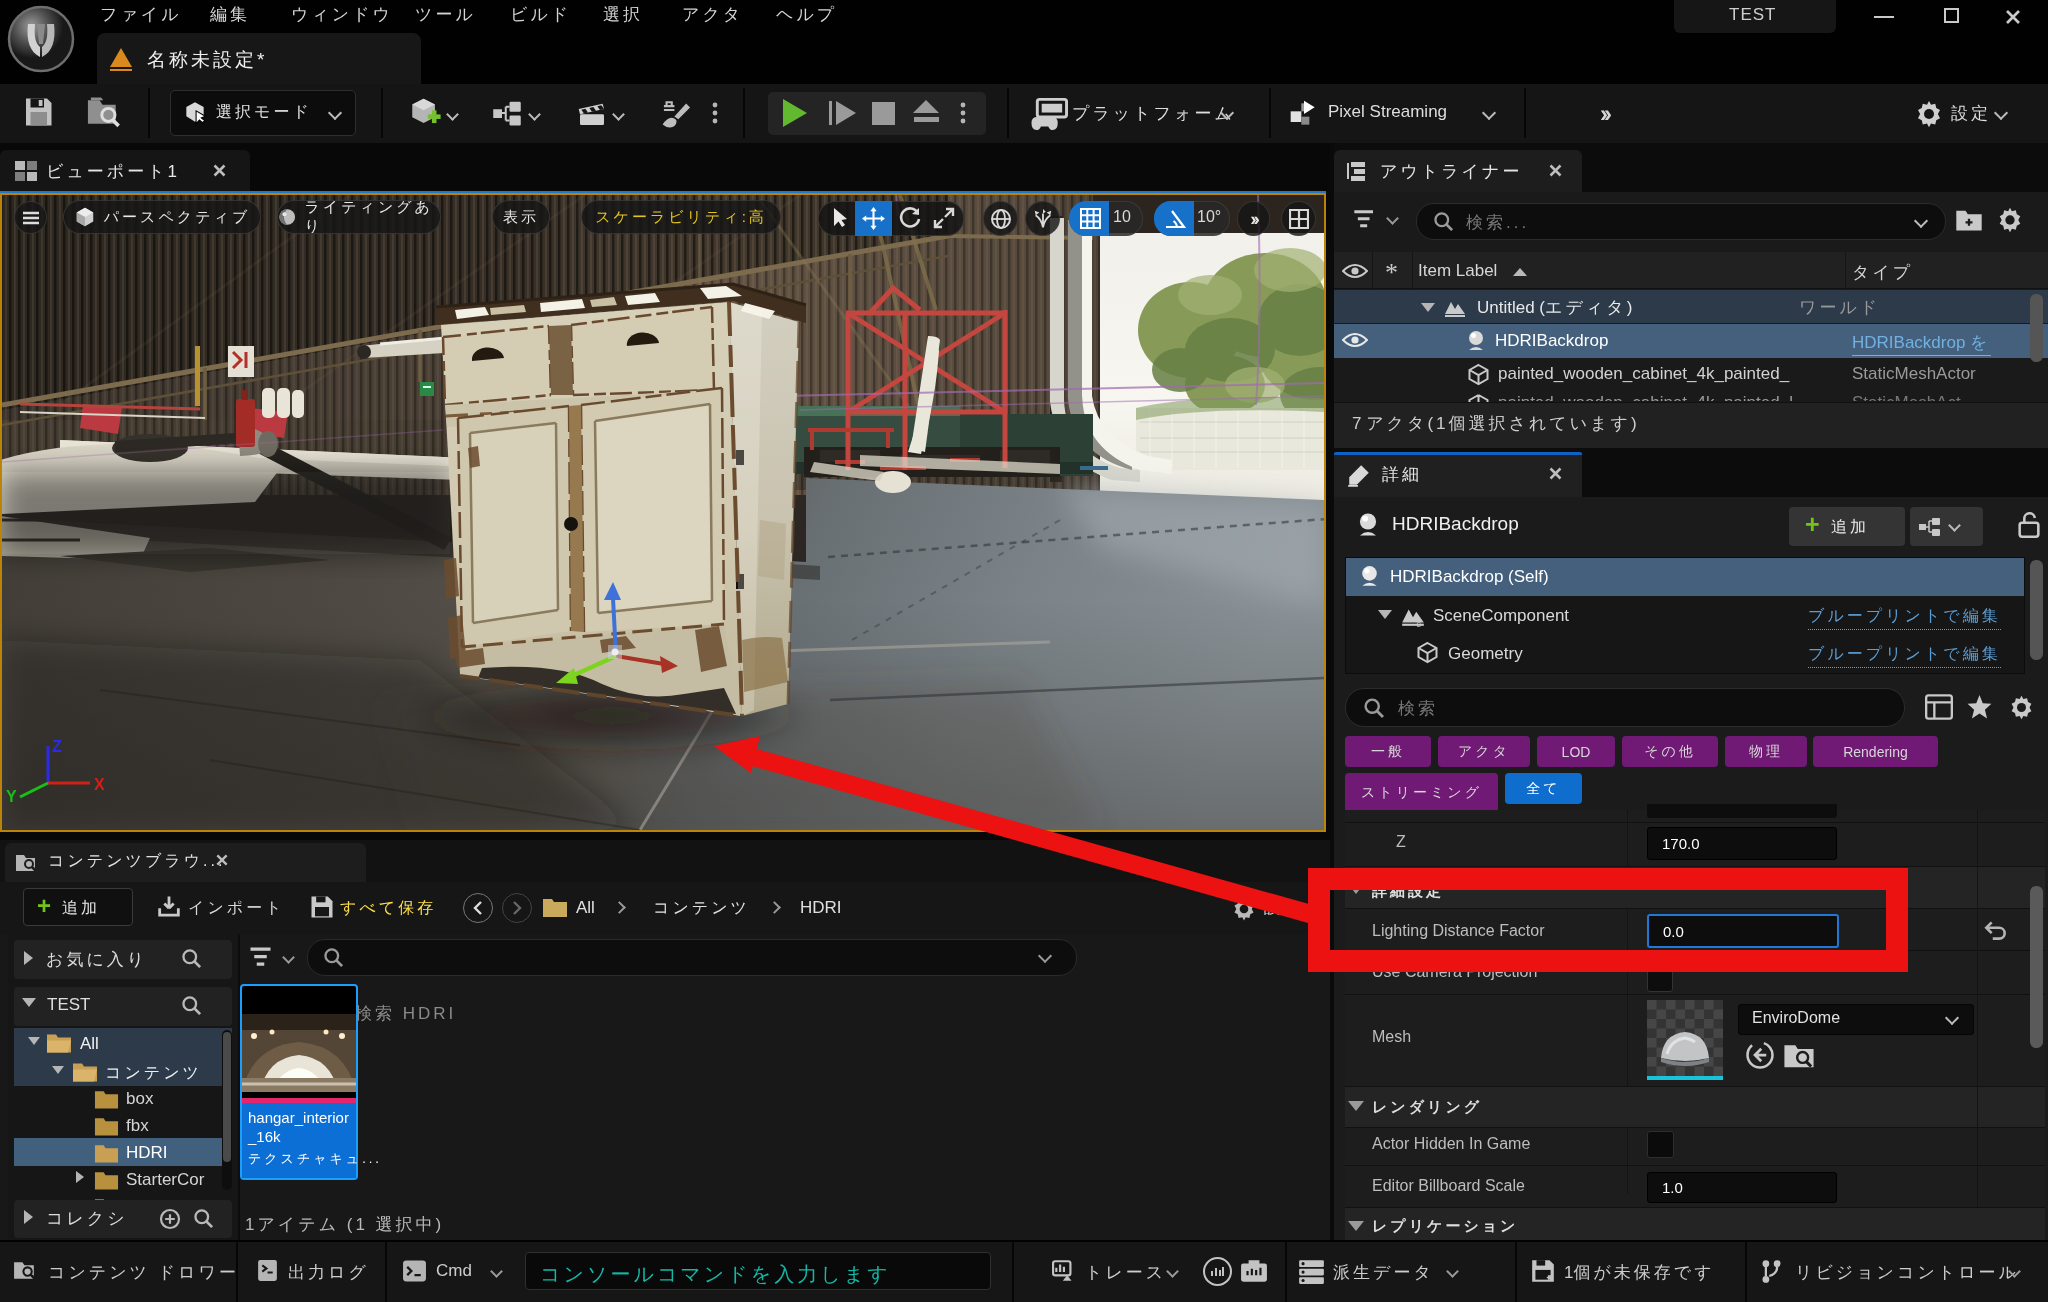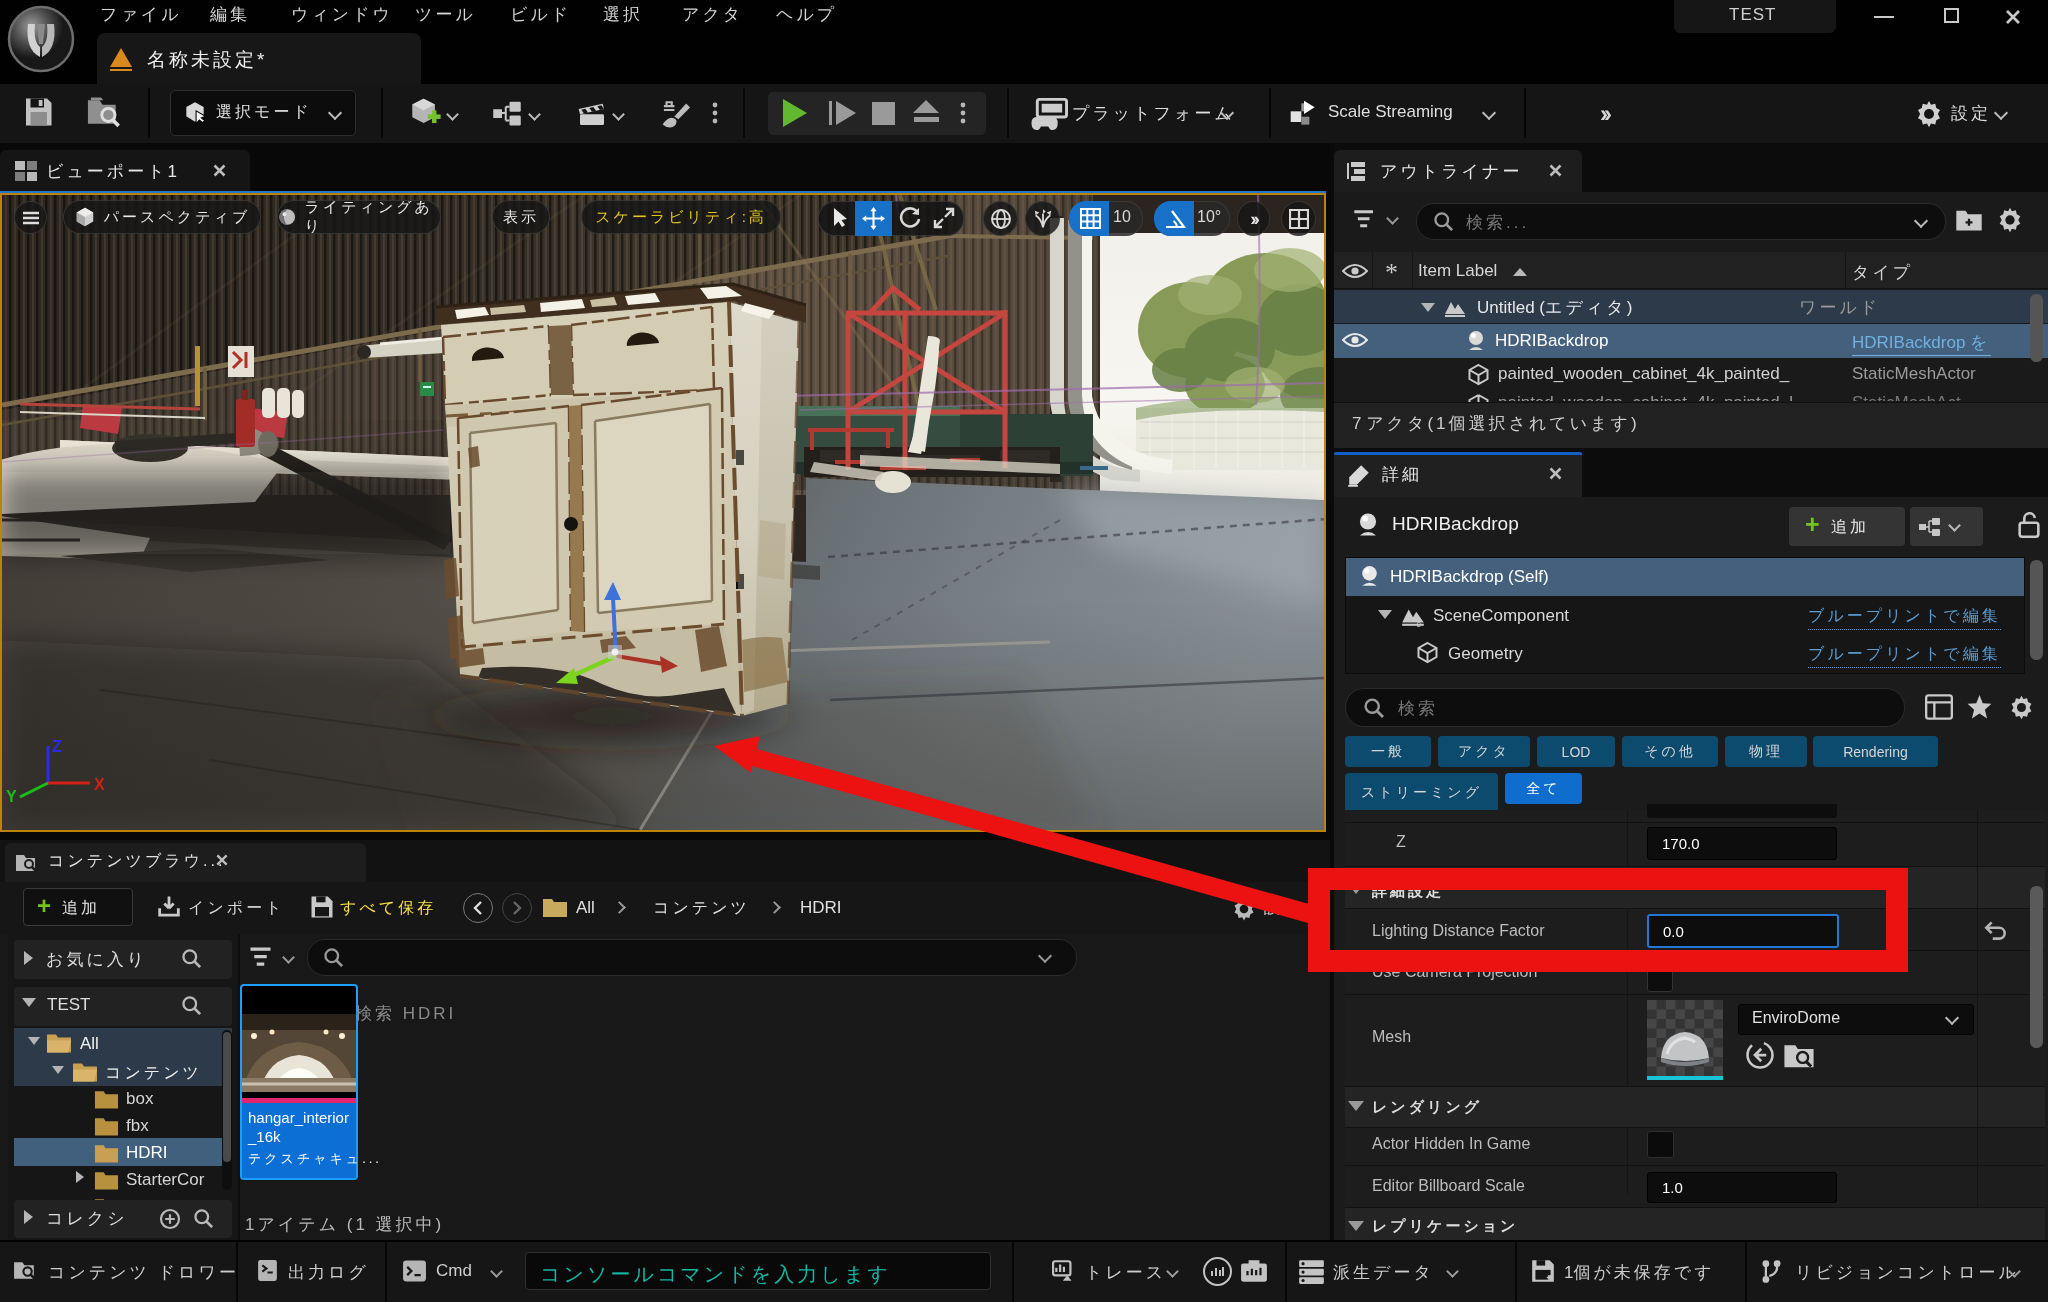--- a/index.html
+++ b/index.html
@@ -3,21 +3,21 @@
 <style>
 *{margin:0;padding:0;box-sizing:border-box}
 html,body{width:2048px;height:1302px;overflow:hidden;background:#0a0a0a;font-family:"Liberation Sans",sans-serif;-webkit-font-smoothing:antialiased}
 .abs{position:absolute}
 .jp{letter-spacing:3px}
 .pill{position:absolute;display:flex;align-items:center;justify-content:center;overflow:hidden;background:rgba(22,22,22,.82);border:1px solid rgba(70,70,70,.6);border-radius:17px;color:#e8e8e8;font-size:15px;height:34px}
 .cir{position:absolute;display:flex;align-items:center;justify-content:center;background:rgba(22,22,22,.82);border:1px solid rgba(70,70,70,.6);border-radius:50%;color:#e8e8e8}
 .inp{position:absolute;background:#0d0d0d;border:1px solid #000;border-radius:3px;color:#fff;font-size:15px;display:flex;align-items:center;padding-left:14px}
 .lbl{position:absolute;color:#bdbdbd;font-size:16px;white-space:nowrap}
 .sep{position:absolute;background:#060606}
-.chip{position:absolute;background:#0c4a6e;border-radius:4px;color:#d6d6d6;font-size:14px;display:flex;align-items:center;justify-content:center;overflow:hidden}
+.chip{position:absolute;background:#701a75;border-radius:4px;color:#d6d6d6;font-size:14px;display:flex;align-items:center;justify-content:center;overflow:hidden}
 .cath{position:absolute;color:#dedede;font-size:15px;font-weight:bold}
 </style></head>
 <body>
 
 <div class="abs" style="left:0;top:0;width:2048px;height:28px;background:#010101"></div>
 <div class="abs" style="left:0;top:28px;width:2048px;height:56px;background:#010101"></div>
 <div id="menus">
 <div class="abs jp" style="left:100px;top:3px;color:#d4d4d4;font-size:17px">ファイル</div>
 <div class="abs jp" style="left:210px;top:3px;color:#d4d4d4;font-size:17px">編集</div>
 <div class="abs jp" style="left:291px;top:3px;color:#d4d4d4;font-size:17px">ウィンドウ</div>
@@ -139,21 +139,21 @@
 <div class="abs jp" style="left:1072px;top:102px;color:#dedede;font-size:17px">プラットフォーム</div>
 <div class="abs" style="left:1222px;top:108px;width:10px;height:10px;border-right:2px solid #bbb;border-bottom:2px solid #bbb;transform:rotate(45deg)"></div>
 <div class="sep" style="left:1269px;top:88px;width:2px;height:50px"></div>
 
 <svg class="abs" style="left:1288px;top:98px" width="32" height="32" viewBox="0 0 24 24">
       <rect x="2" y="10" width="8" height="8" fill="#e2e2e2"></rect>
       <rect x="10" y="14" width="6" height="6" fill="#8a8a8a"></rect>
       <rect x="10" y="4" width="5" height="6" fill="#9a9a9a"></rect>
       <path d="M12 2 L20 7 L12 12 Z" fill="#fff"></path>
     </svg>
-<div class="abs" style="left:1328px;top:102px;color:#dedede;font-size:17px">Scale Streaming</div>
+<div class="abs" style="left:1328px;top:102px;color:#dedede;font-size:17px">Pixel Streaming</div>
 <div class="abs" style="left:1484px;top:108px;width:10px;height:10px;border-right:2px solid #bbb;border-bottom:2px solid #bbb;transform:rotate(45deg)"></div>
 <div class="sep" style="left:1524px;top:88px;width:2px;height:50px"></div>
 
 <div class="abs" style="left:1600px;top:100px;color:#d5d5d5;font-size:24px;font-weight:bold;letter-spacing:-4px">››</div>
 
 <svg class="abs" style="left:1914px;top:99px" width="30" height="30" viewBox="0 0 24 24">
       <path d="M12 1.5 l1.6 3 3.4-.8 .8 3.4 3 1.6 -1.7 3.3 1.7 3.3 -3 1.6 -.8 3.4 -3.4-.8 -1.6 3 -1.6-3 -3.4.8 -.8-3.4 -3-1.6 1.7-3.3 -1.7-3.3 3-1.6 .8-3.4 3.4.8 Z" fill="#cfcfcf"></path>
       <circle cx="12" cy="12" r="4" fill="#151515"></circle>
     </svg>
 <div class="abs jp" style="left:1951px;top:102px;color:#dedede;font-size:17px">設定</div>

